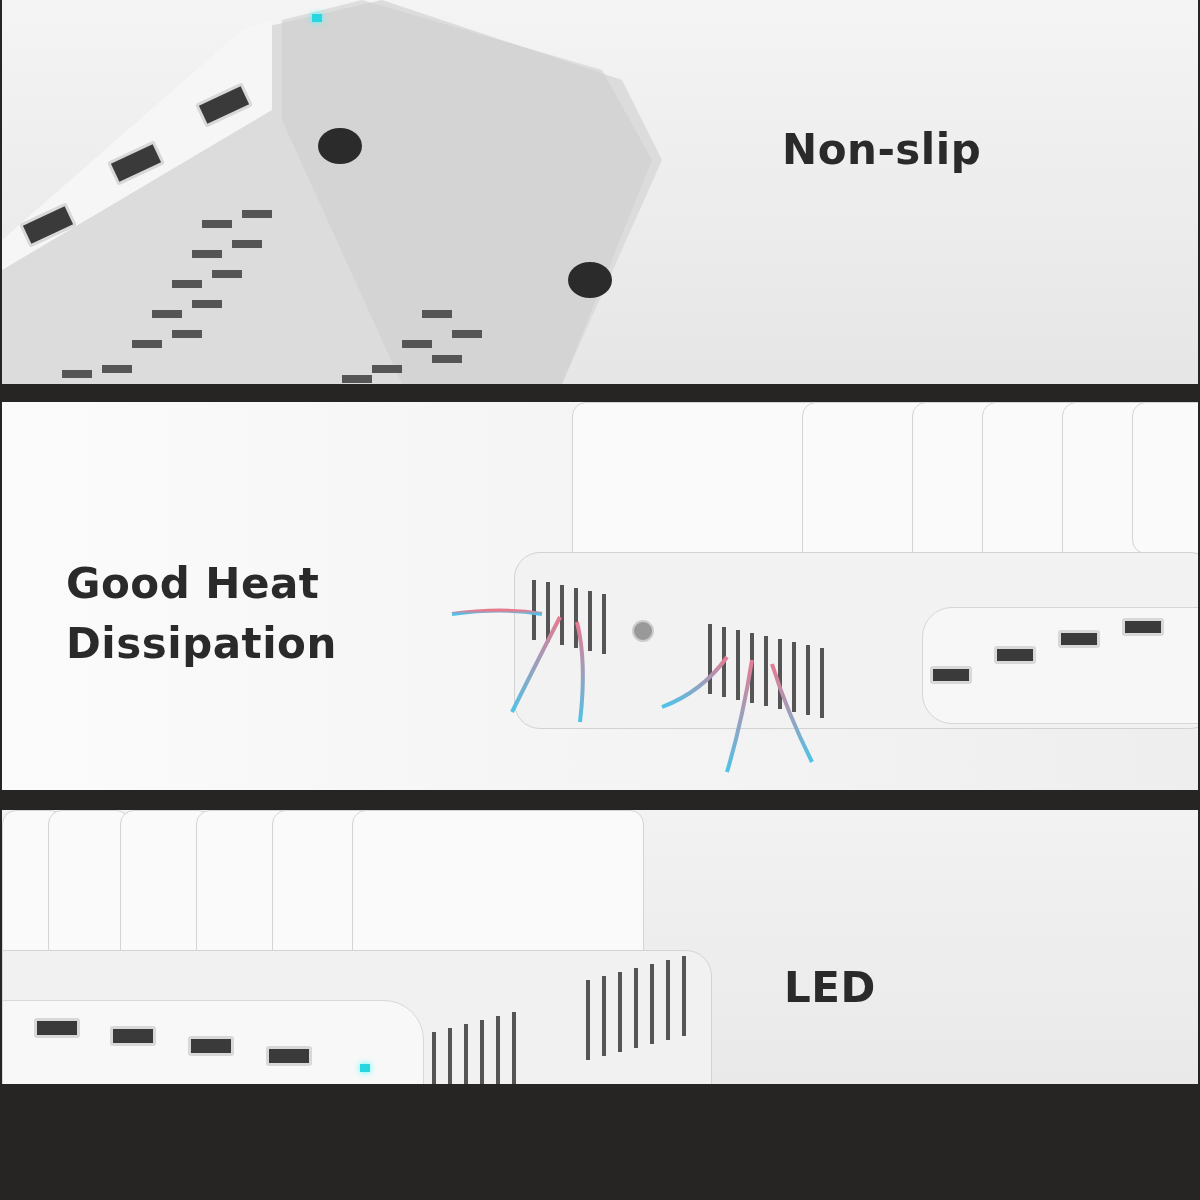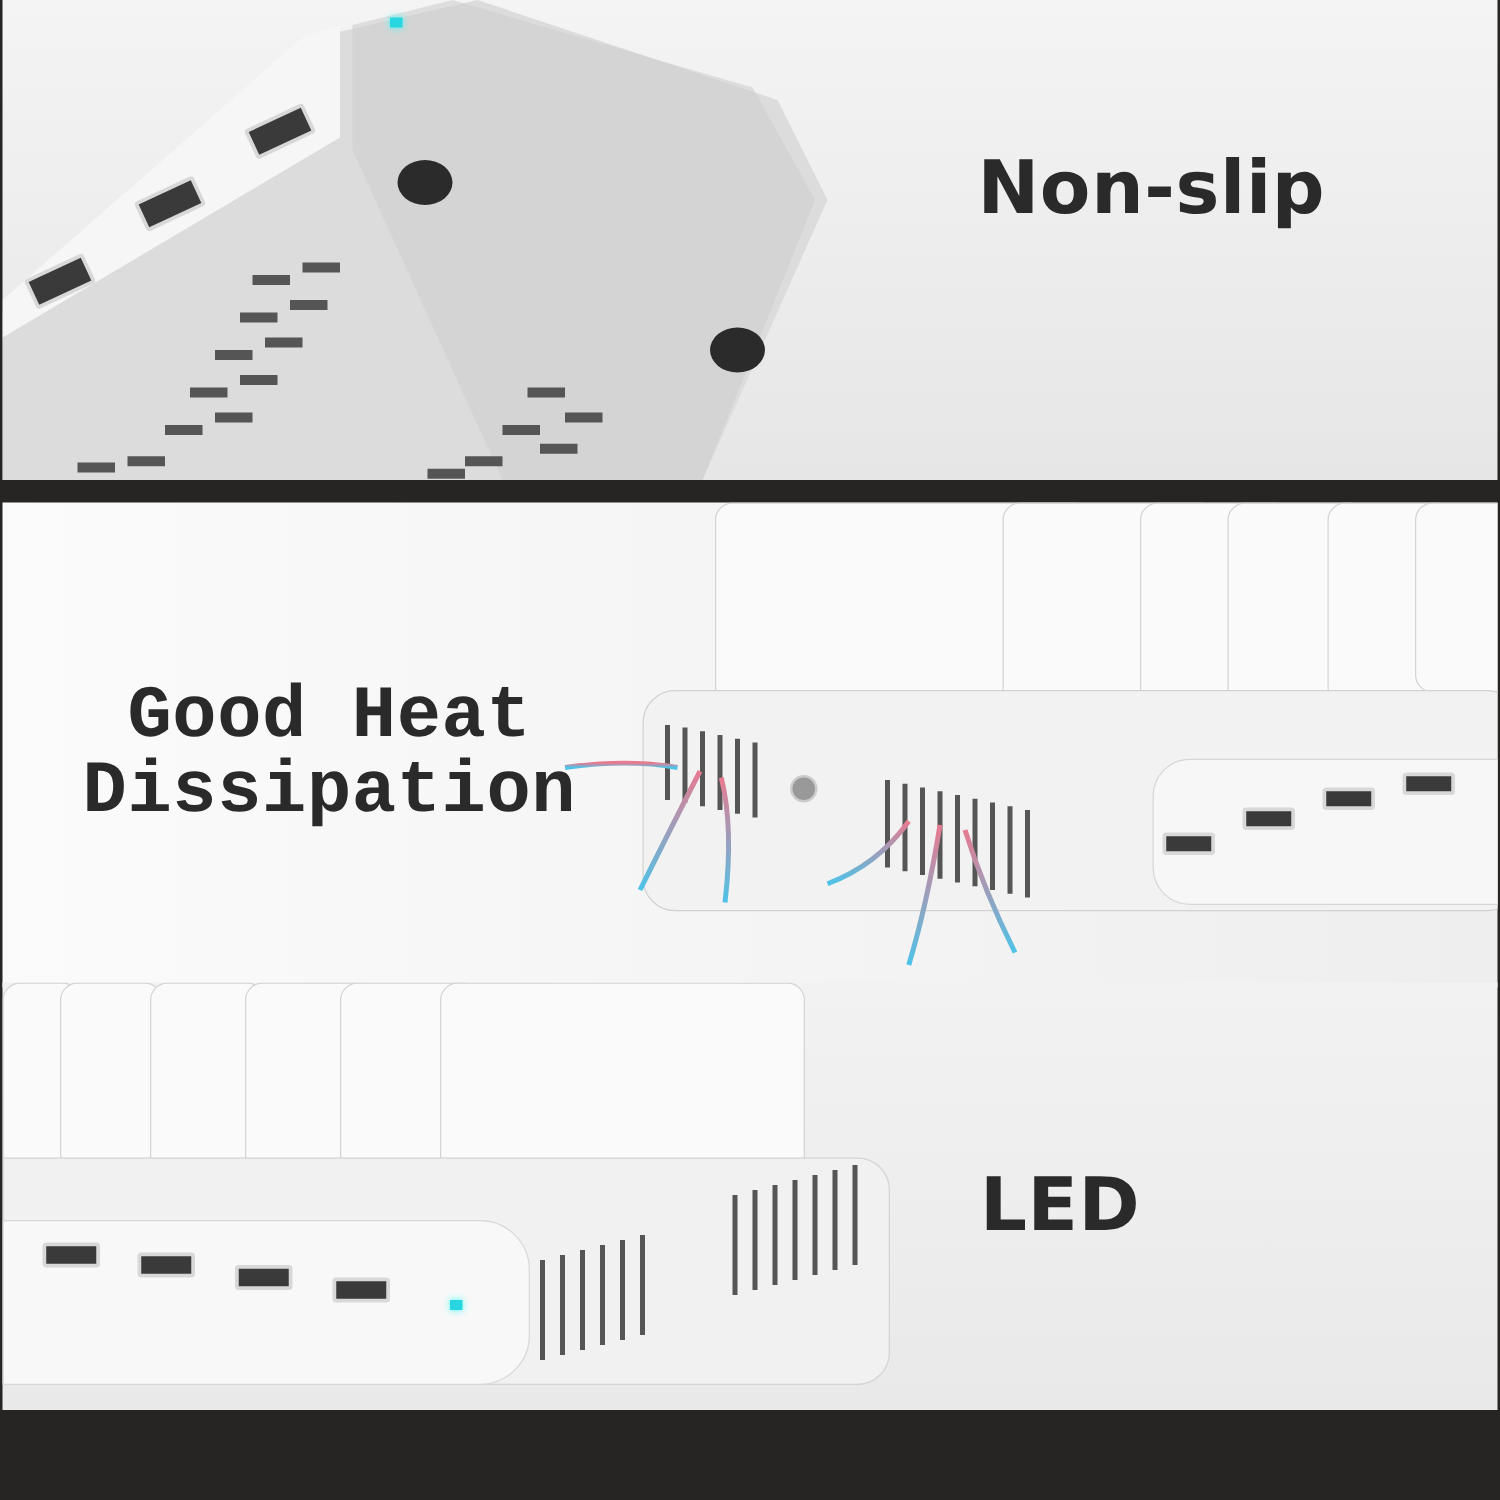--- a/index.html
+++ b/index.html
@@ -1,21 +1,21 @@
 <!DOCTYPE html>
 <html><head>
 <meta charset="utf-8">
 <style>
   html,body{margin:0;padding:0;}
   body{width:1200px;height:1200px;background:#262523;position:relative;overflow:hidden;font-family:"DejaVu Sans","Liberation Sans",sans-serif;}
   .panel{position:absolute;left:2px;width:1196px;overflow:hidden;}
   #p1{top:0;height:384px;background:linear-gradient(180deg,#f4f4f4,#e6e6e6);}
   #p2{top:402px;height:388px;background:linear-gradient(90deg,#fbfbfb,#eeeeee);}
-  #p3{top:786px;height:342px;background:linear-gradient(180deg,#f2f2f2,#e9e9e9);}
-  .caption{position:absolute;font-size:59px;font-weight:bold;color:#2a2a2a;line-height:60px;letter-spacing:0.5px;text-align:center;}
+  #p3{top:810px;height:274px;background:linear-gradient(180deg,#f2f2f2,#e9e9e9);}
+  .caption{position:absolute;font-size:42px;font-weight:bold;color:#2a2a2a;line-height:60px;letter-spacing:0.5px;}
   .dev{position:absolute;}
   .port{position:absolute;width:46px;height:20px;background:#3a3a3a;border:3px solid #d8d8d8;border-radius:3px;}
   .vent{position:absolute;width:4px;background:#555;}
   .led{position:absolute;width:10px;height:8px;background:#27d6e0;box-shadow:0 0 6px #4ff;}
   .slot{position:absolute;background:#fafafa;border:1px solid #d4d4d4;border-radius:14px;}
   .foot{position:absolute;width:44px;height:36px;border-radius:50%;background:#2b2b2b;}
 </style>
 </head>
 <body>
 
@@ -52,21 +52,21 @@
     <div class="foot" style="left:316px;top:128px;"></div>
     <div class="foot" style="left:566px;top:262px;"></div>
     <div class="led" style="left:310px;top:14px;"></div>
   </div>
   <div class="caption" style="left:780px;top:120px;">
     <div>Non-slip</div>
   </div>
 </div>
 
 <div class="panel" id="p2">
-  <div class="caption" style="left:64px;top:142px;font-family:Liberation Mono, monospace;">
+  <div class="caption" style="left:64px;top:152px;">
     <div>Good Heat</div>
     <div>Dissipation</div>
   </div>
   <div class="dev" style="left:440px;top:0;width:756px;height:388px;">
     <div class="slot" style="left:130px;top:0;width:300px;height:200px;"></div>
     <div class="slot" style="left:360px;top:0;width:170px;height:200px;"></div>
     <div class="slot" style="left:470px;top:0;width:120px;height:185px;"></div>
     <div class="slot" style="left:540px;top:0;width:110px;height:170px;"></div>
     <div class="slot" style="left:620px;top:0;width:100px;height:160px;"></div>
     <div class="slot" style="left:690px;top:0;width:80px;height:150px;"></div>

